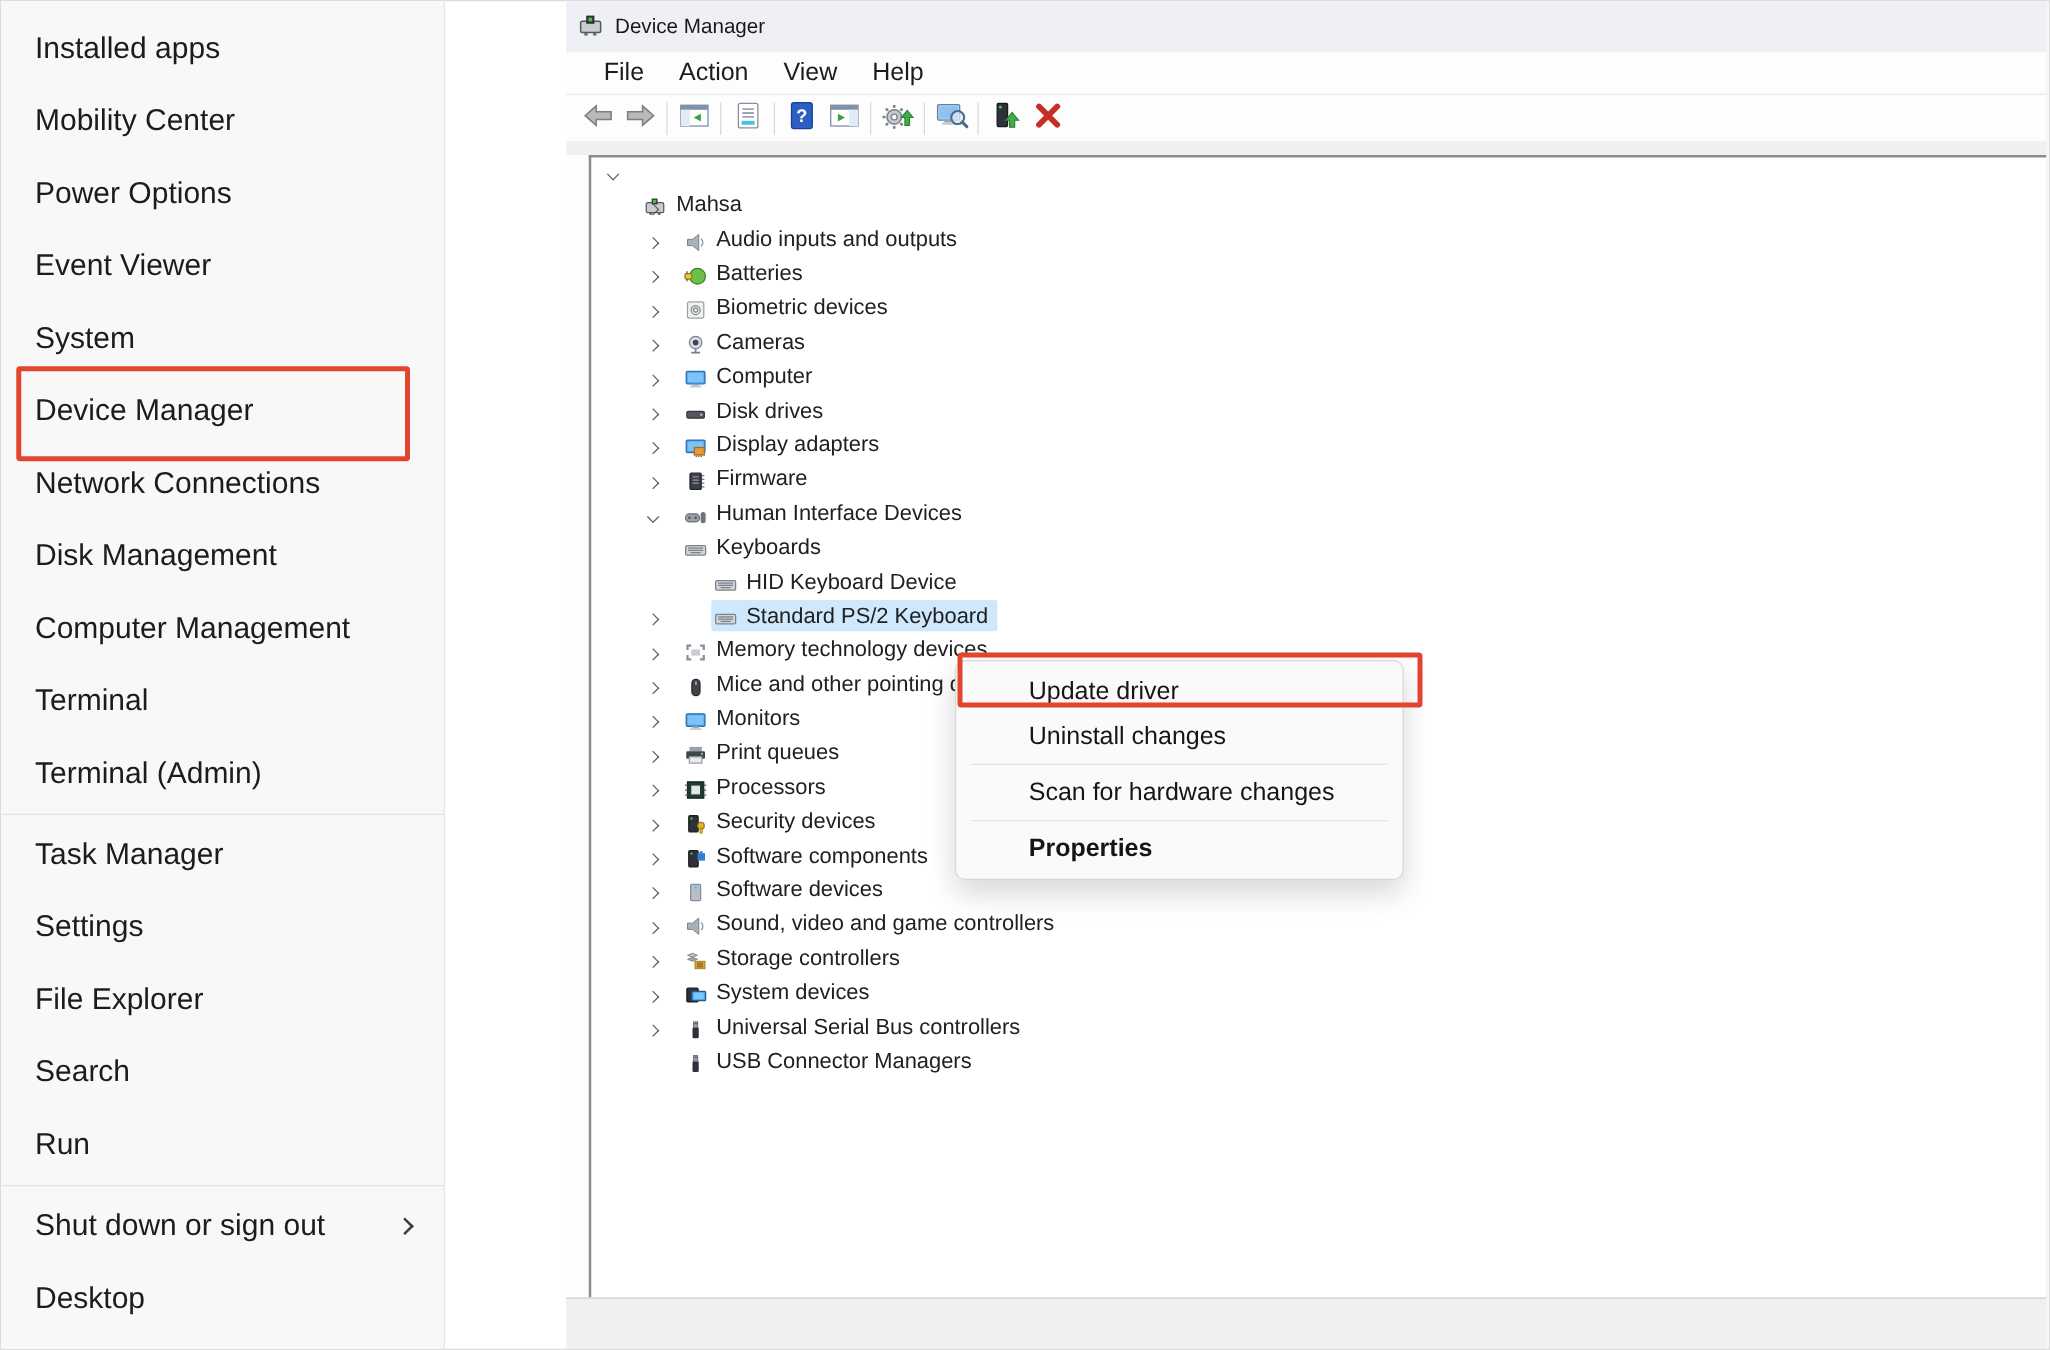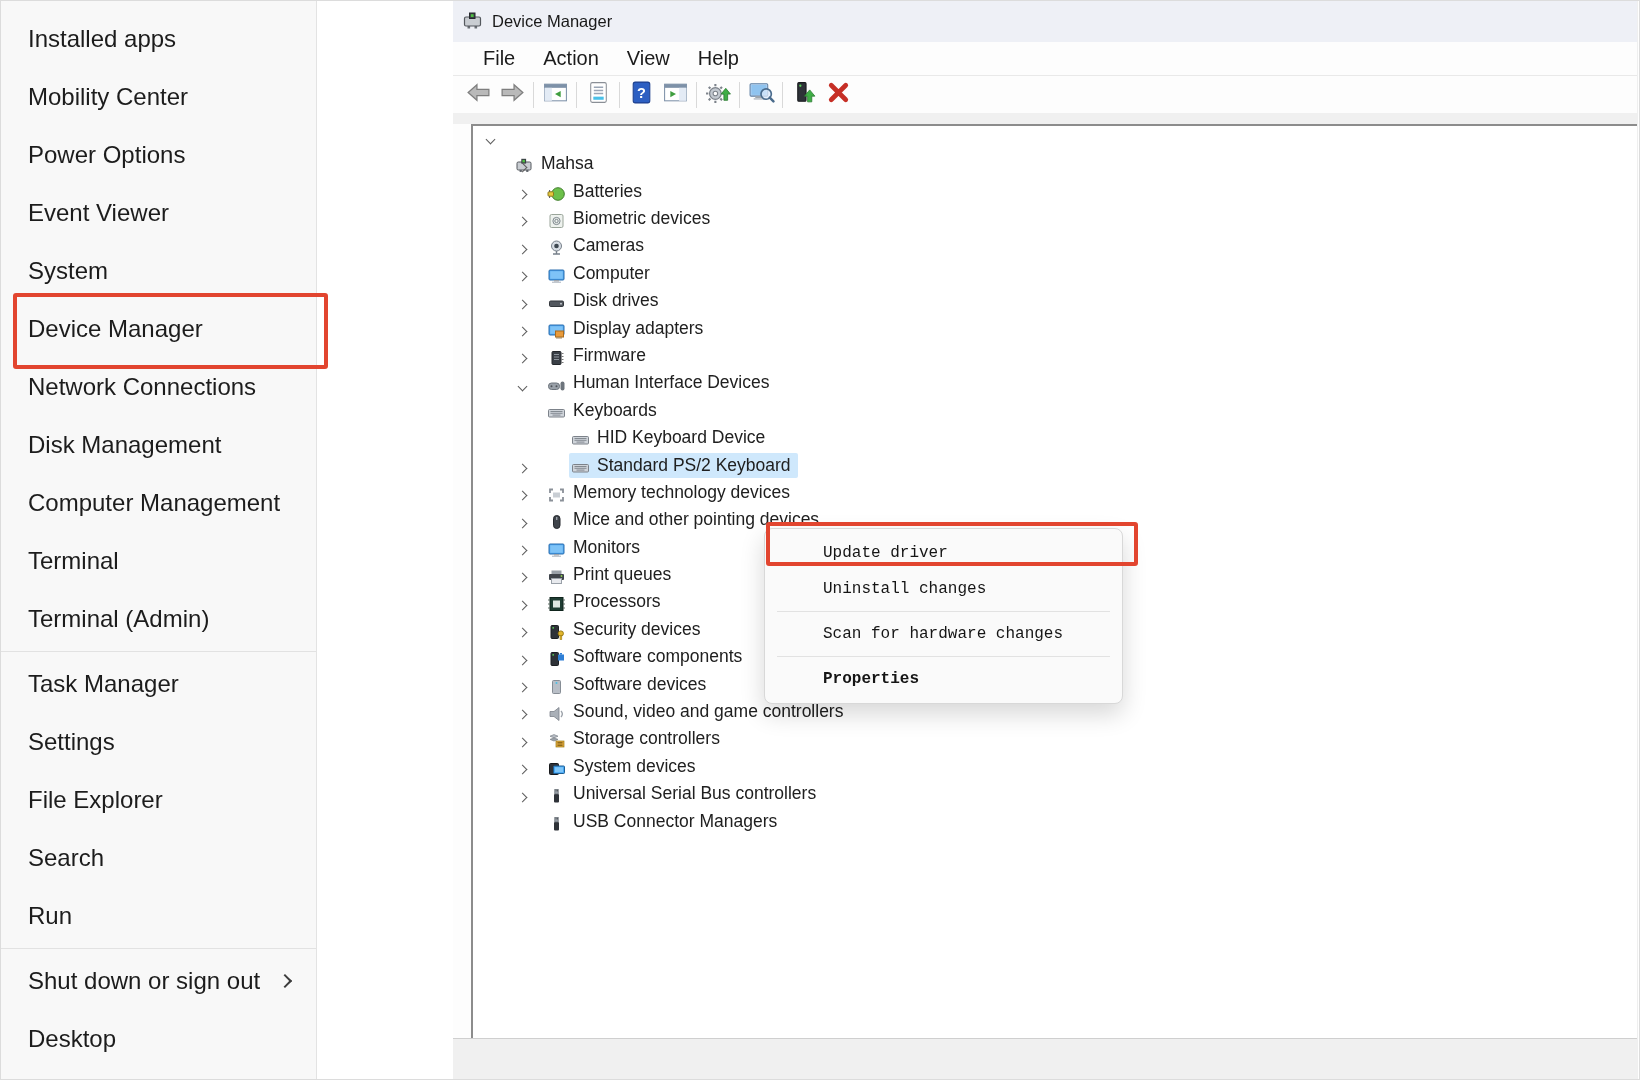--- a/index.html
+++ b/index.html
@@ -4,21 +4,21 @@
 <style>
   html,body{margin:0;padding:0;background:#ffffff;}
   *{box-sizing:border-box;}
   .canvas{
     position:relative;width:1640px;height:1080px;background:#fff;
     border:1px solid #dcdcdc;overflow:hidden;
     font-family:"Liberation Sans", sans-serif;color:#1c1c1c;
   }
   
   .sidebar{
-    position:absolute;left:0;top:0;width:316px;height:1080px;
+    position:absolute;left:0;top:0;width:355px;height:1080px;
     background:#f8f8f8;border-right:1px solid #e3e3e3;padding-top:9px;
   }
   .winx-item{height:58px;display:flex;align-items:center;padding:0 18px 0 27px;
     font-size:24px;color:#1c1c1c;cursor:default;white-space:nowrap;}
   .winx-divider{height:1px;background:#e2e2e2;margin:3px 0;}
   .winx-chevron{margin-left:auto;width:10px;height:10px;
     border-right:2px solid #3c3c3c;border-bottom:2px solid #3c3c3c;
     transform:rotate(-45deg);margin-right:8px;flex:none;}
   
   .annotation{position:absolute;border:4px solid var(--red,#e2452f);
@@ -56,21 +56,21 @@
   .trow.lvl2{padding-left:66px;}
   .trow .content{display:flex;align-items:flex-end;padding:2px 7px 2px 2px;border-radius:2px;margin-top:48px;}
   .trow.selected .content{background:var(--sel,#cfe8fc);}
   .ticon{width:19px;height:16px;margin-right:7px;flex:none;}
   .ticon svg{width:19px;height:16px;display:block;}
   
   .ctxmenu{position:absolute;left:311px;top:527px;width:359px;z-index:40;
     background:#fafafa;border:1px solid #d8d8d8;border-radius:8px;
     box-shadow:0 10px 24px rgba(0,0,0,0.16);padding:6px 0;}
   .ctx-item{height:36px;display:flex;align-items:center;padding-left:58px;
-    font-size:16px;color:#151515;cursor:default;font-family:Liberation Mono, monospace;}
+    font-size:20px;color:#151515;cursor:default;}
   .ctx-item.bold{font-weight:bold;}
   .ctx-div{height:1px;background:#e2e2e2;margin:4px 12px;}
 </style>
 </head>
 <body>
 
 <div class="canvas">
 
   <div class="sidebar">
       <div class="winx-item">
@@ -247,20 +247,34 @@
             <span>Mahsa</span>
           </span>
         </div>
         <div class="trow lvl1">
           <span class="chev right">
             <i></i>
           </span>
           <span class="content">
             <span class="ticon">
               <svg viewBox="0 0 19 16">
+                <path d="M3 5.5 H7 L12 1.5 V14.5 L7 10.5 H3 Z" fill="#aab0b8" stroke="#7c828a" stroke-width="0.8"></path>
+                <path d="M14 5 a4.5 4.5 0 0 1 0 6" fill="none" stroke="#9aa0a8" stroke-width="1.3"></path>
+              </svg>
+            </span>
+            <span>Audio inputs and outputs</span>
+          </span>
+        </div>
+        <div class="trow lvl1">
+          <span class="chev right">
+            <i></i>
+          </span>
+          <span class="content">
+            <span class="ticon">
+              <svg viewBox="0 0 19 16">
                 <circle cx="11" cy="8" r="6.3" fill="#6cc04a" stroke="#3f7d2c"></circle>
                 <rect x="1" y="5.8" width="5.5" height="4.4" rx="1" fill="#e6c83c" stroke="#8f7a1d"></rect>
                 <path d="M2.6 4 v1.8 M2.6 10.2 v1.8" stroke="#555"></path>
               </svg>
             </span>
             <span>Batteries</span>
           </span>
         </div>
         <div class="trow lvl1">
           <span class="chev right">

